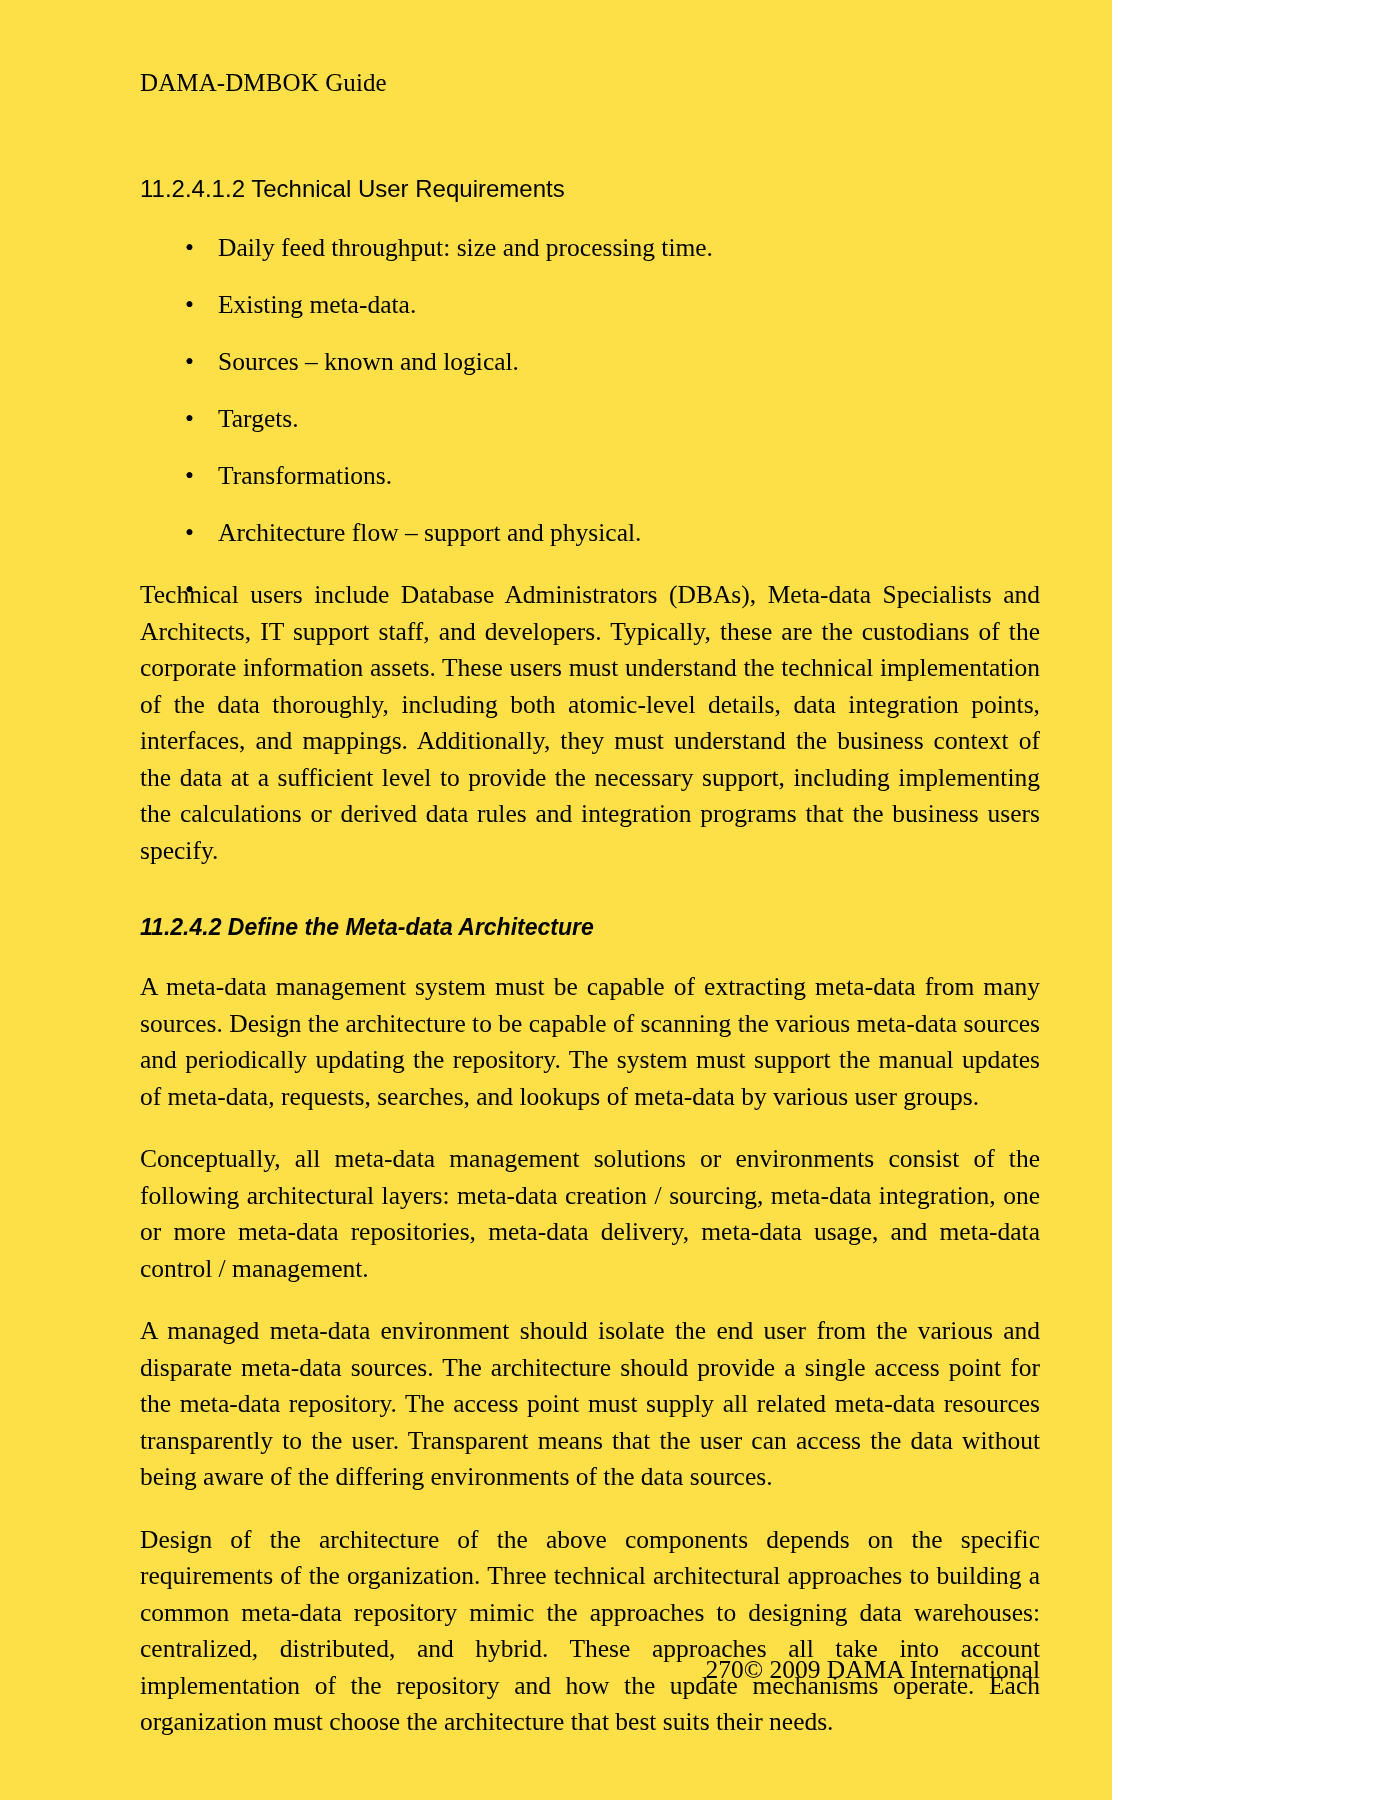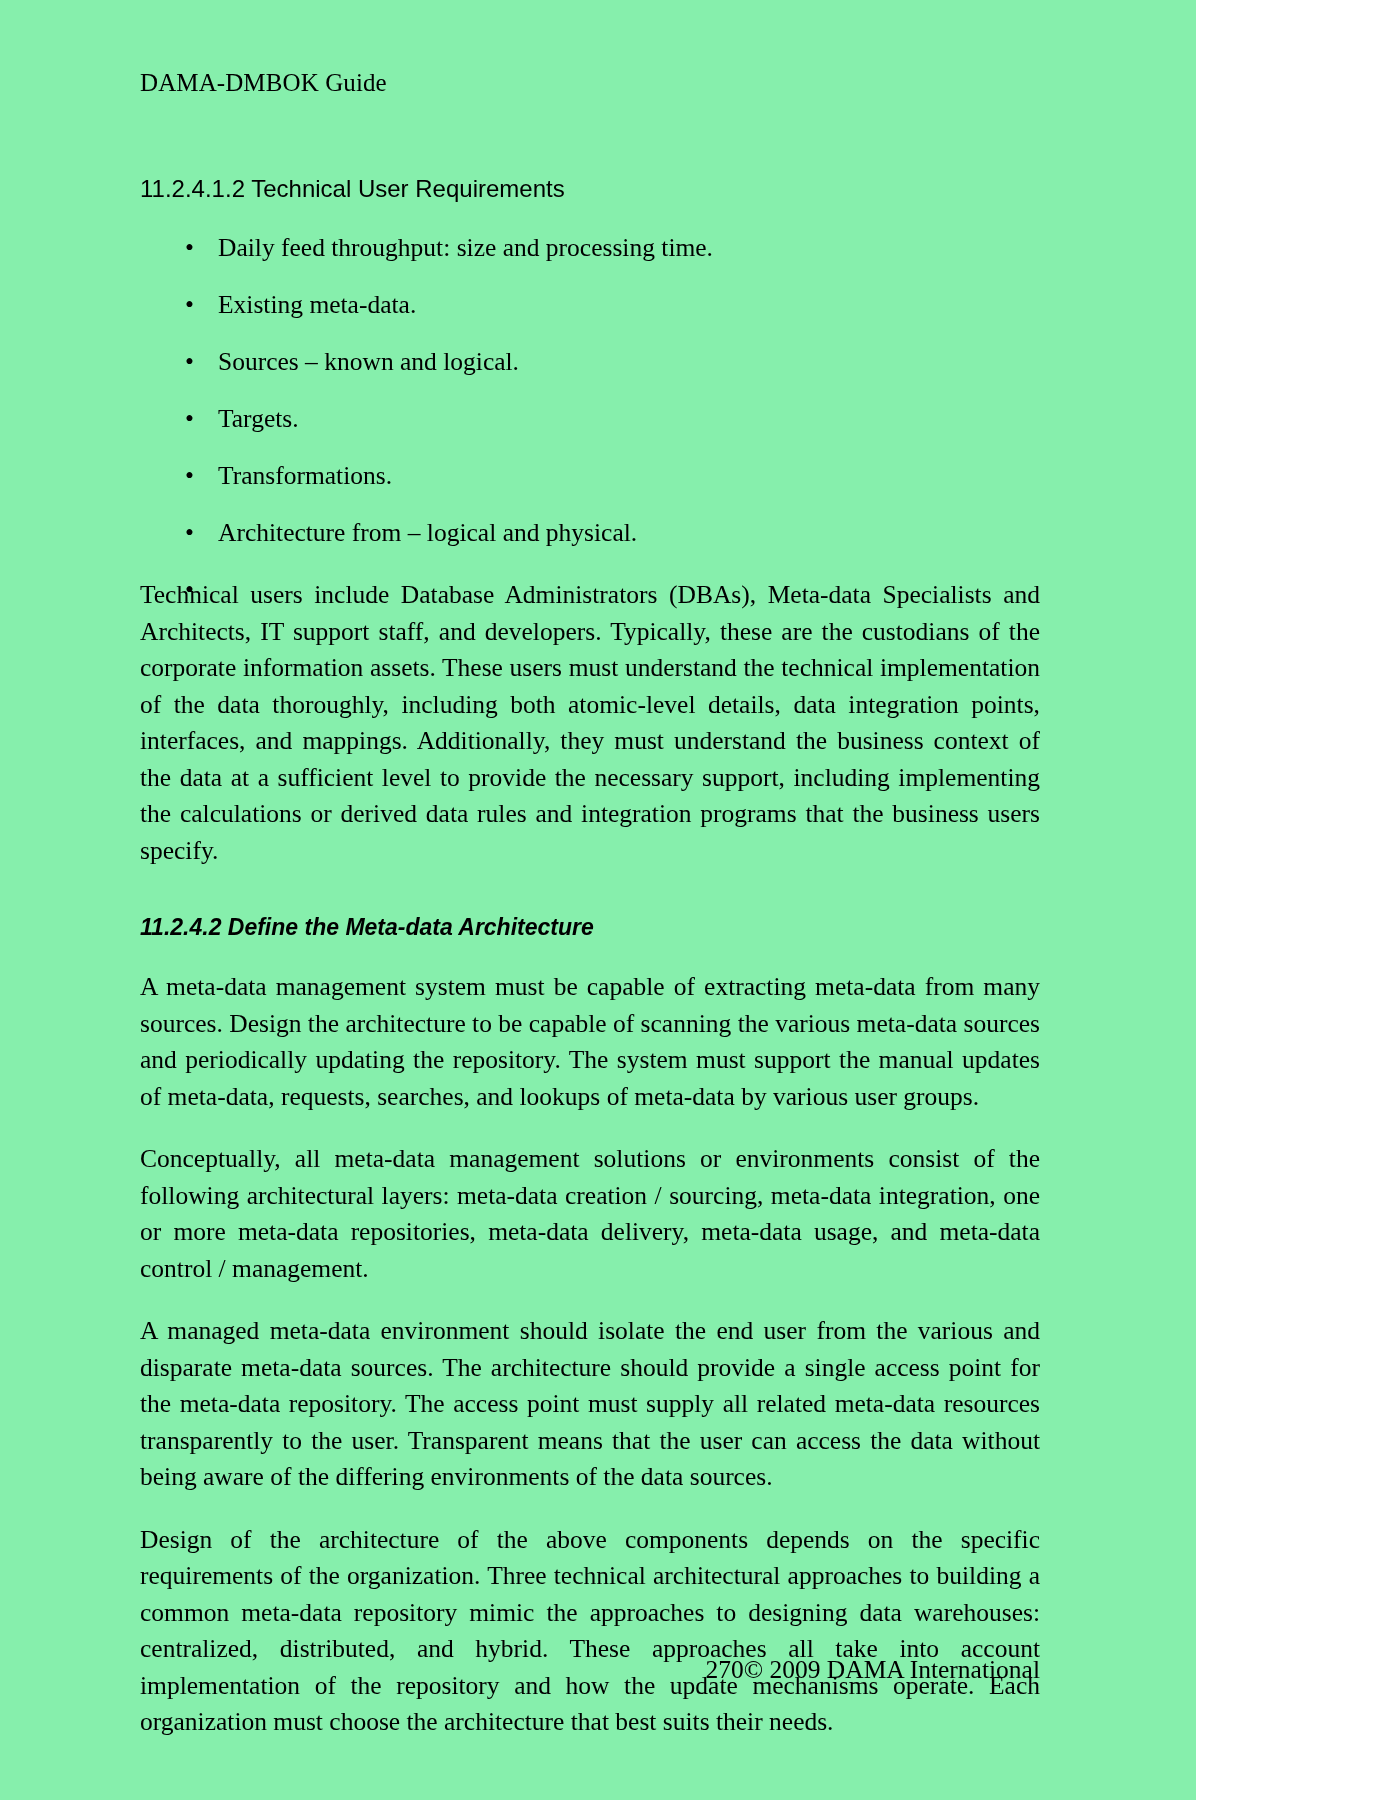--- a/index.html
+++ b/index.html
@@ -3,23 +3,23 @@
 <meta charset="utf-8">
 <title>DAMA-DMBOK Guide — Page 270</title>
 <style>
   html, body {
     margin: 0;
     padding: 0;
     background: #ffffff;
   }
   .page {
     position: relative;
-    width: 1196px;
+    width: 1112px;
     height: 1800px;
-    background: #86efac;
+    background: #fde047;
     box-sizing: border-box;
     overflow: hidden;
   }
   .content {
     position: absolute;
     left: 140px;
     top: 0;
     width: 900px;
   }
 
@@ -146,21 +146,21 @@
       <li>
         <span class="bullet-glyph">•</span>
         <span>Targets.</span>
       </li>
       <li>
         <span class="bullet-glyph">•</span>
         <span>Transformations.</span>
       </li>
       <li>
         <span class="bullet-glyph">•</span>
-        <span>Architecture from – logical and physical.</span>
+        <span>Architecture flow – support and physical.</span>
       </li>
       <li>
         <span class="bullet-glyph">•</span>
       </li>
     </ul>
 
     <p class="body spaced">Technical users include Database Administrators (DBAs), Meta-data Specialists and Architects, IT support staff, and developers. Typically, these are the custodians of the corporate information assets. These users must understand the technical implementation of the data thoroughly, including both atomic-level details, data integration points, interfaces, and mappings. Additionally, they must understand the business context of the data at a sufficient level to provide the necessary support, including implementing the calculations or derived data rules and integration programs that the business users specify.</p>
 
     <div class="heading-4">11.2.4.2 Define the Meta-data Architecture</div>
 

